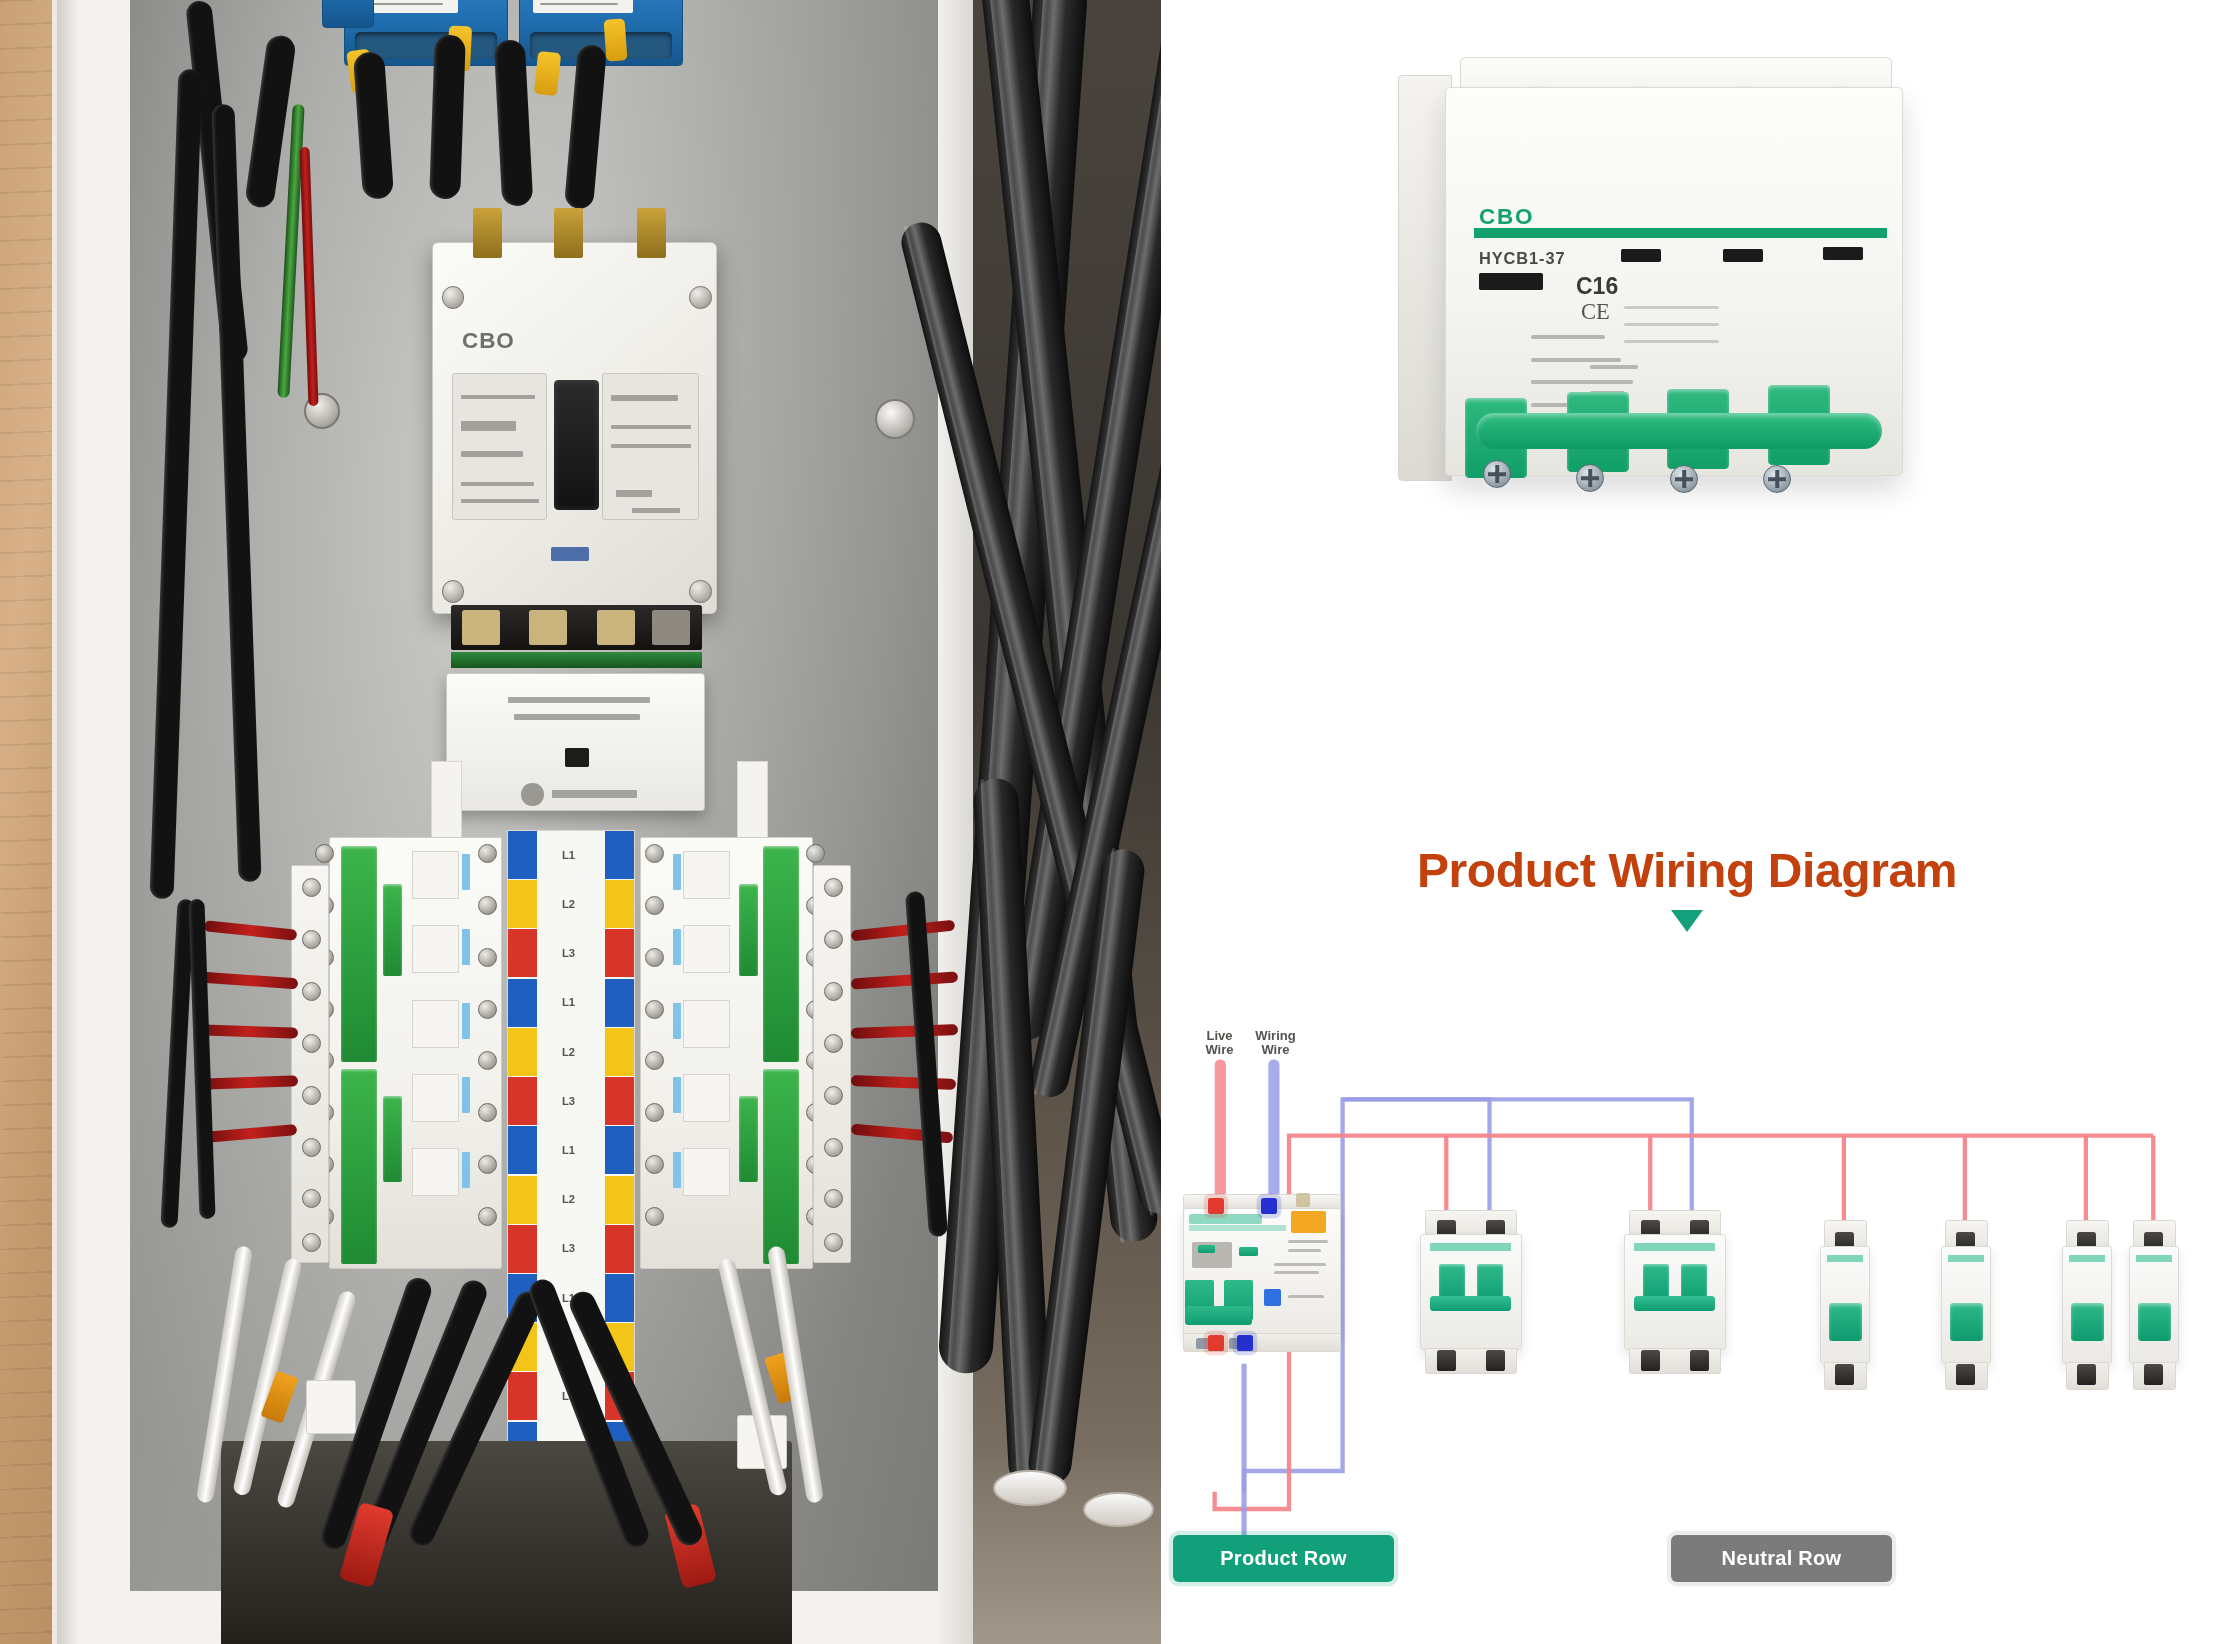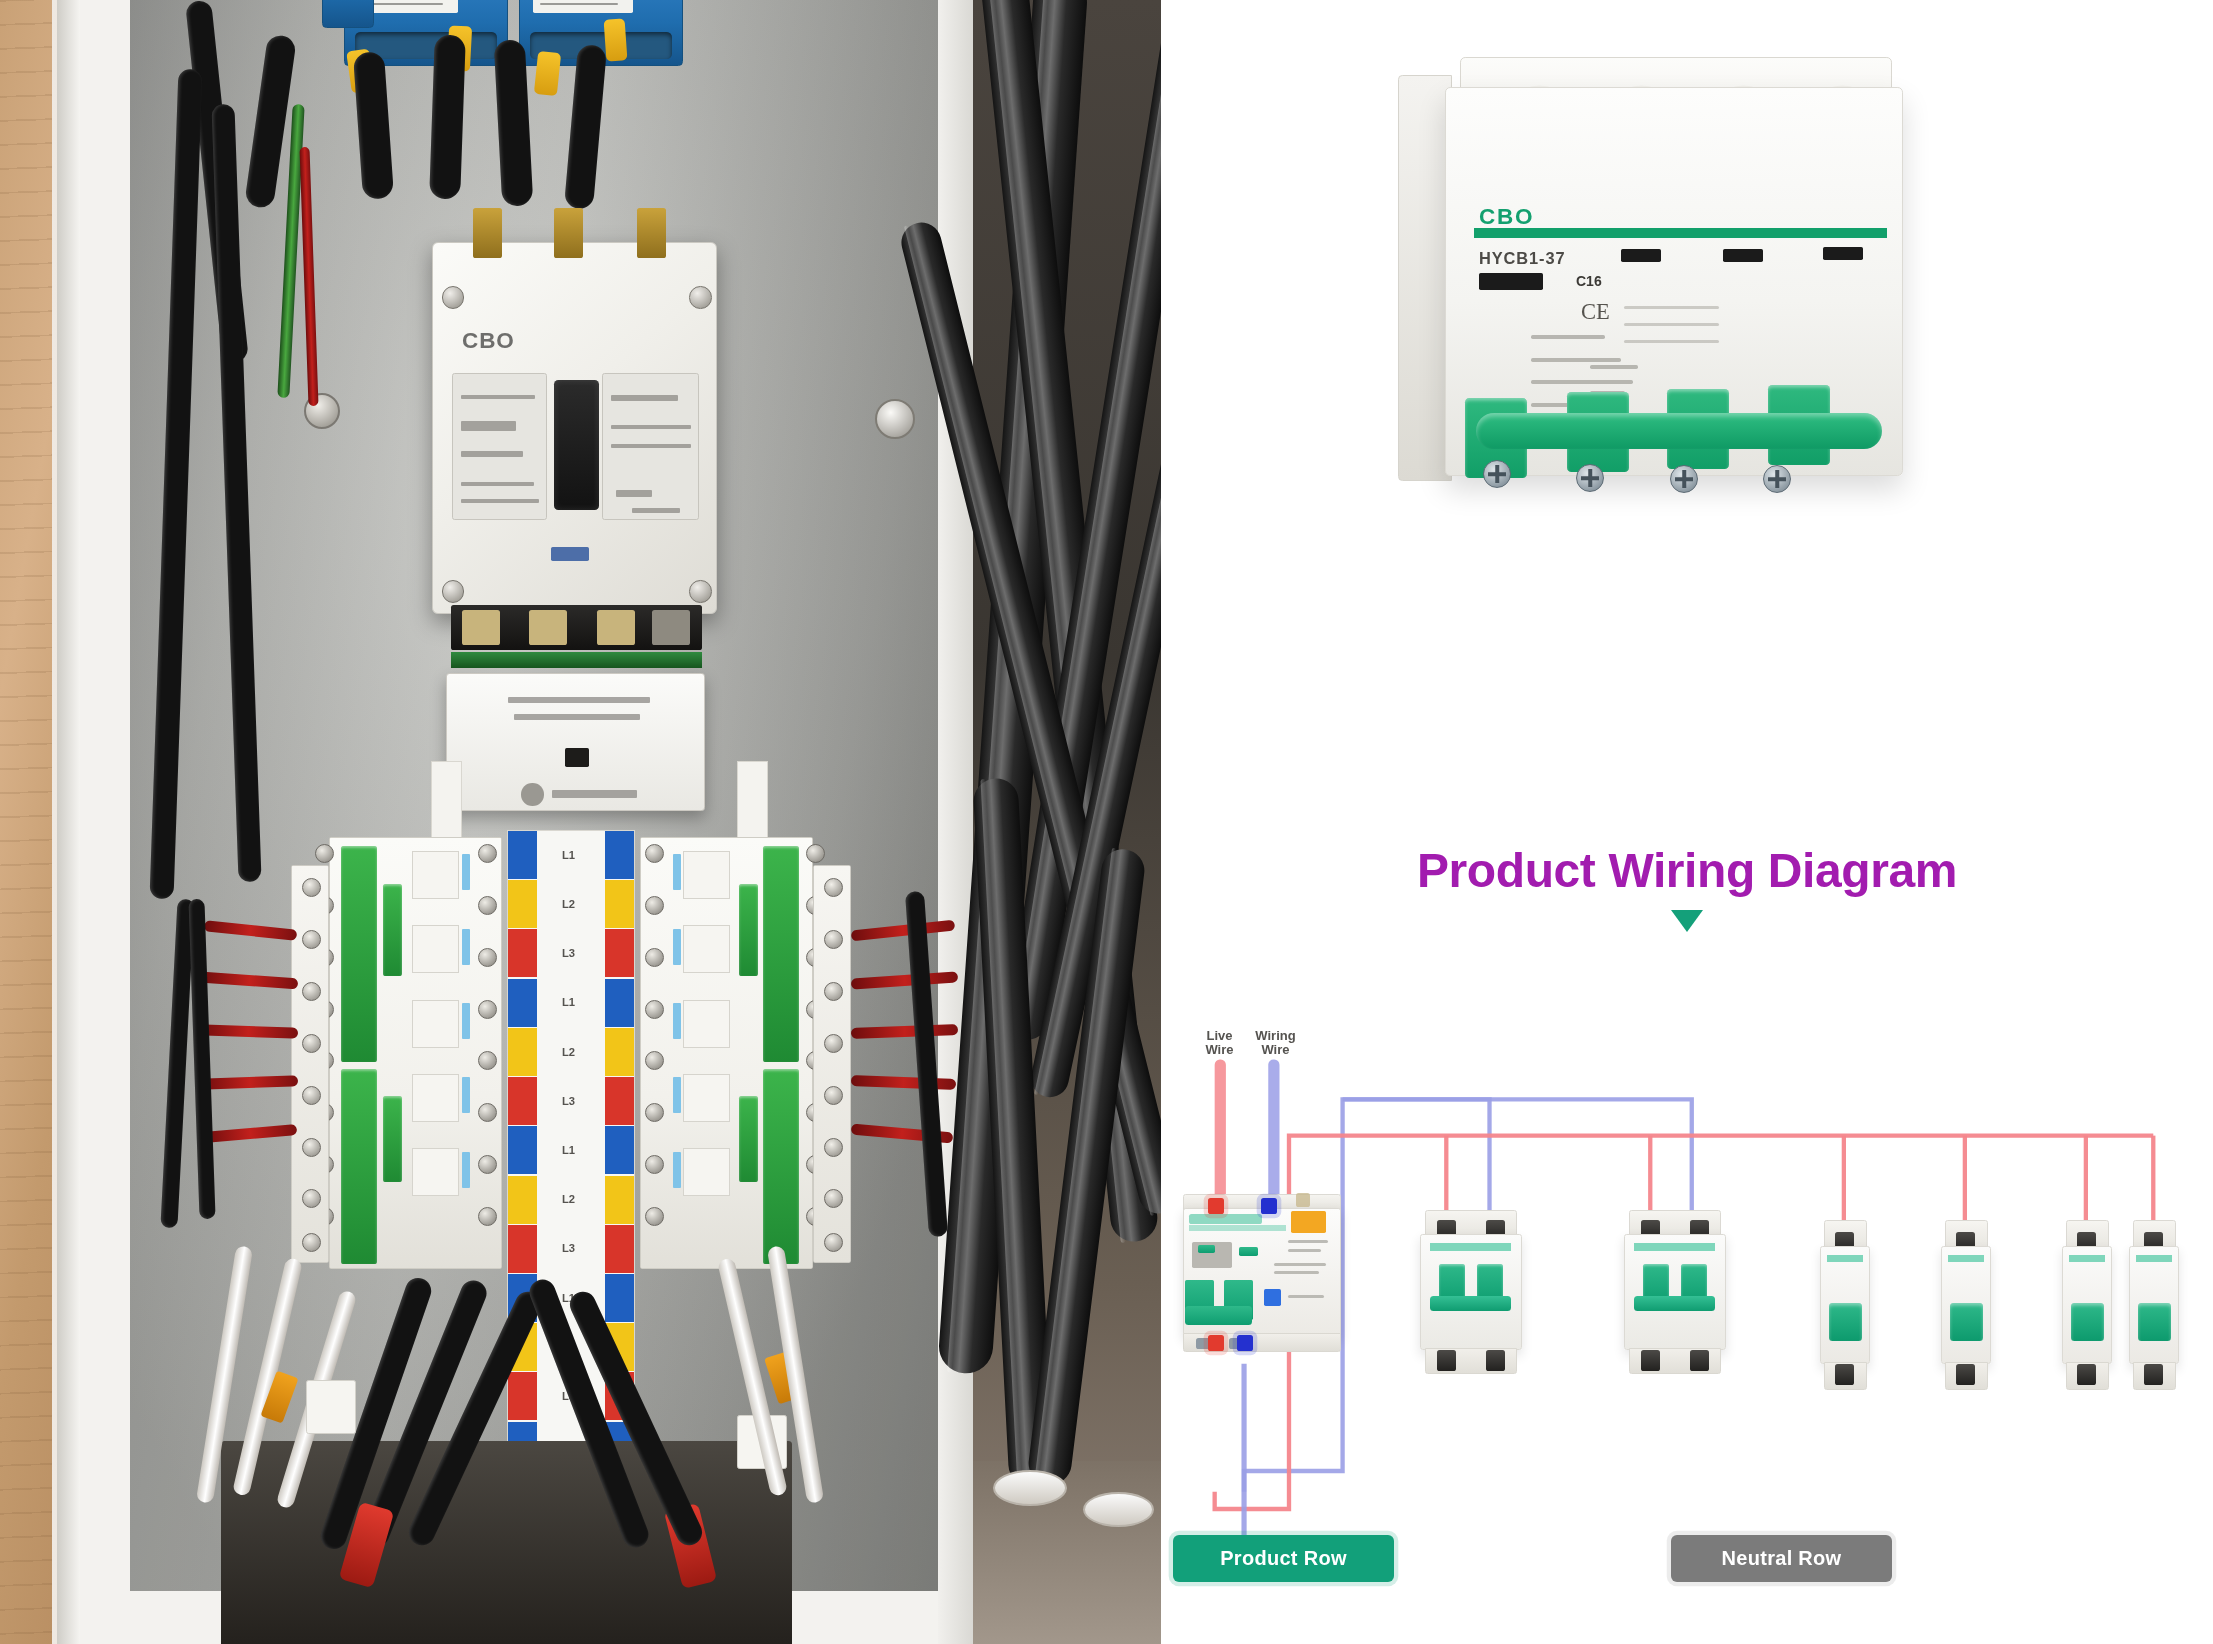--- a/index.html
+++ b/index.html
@@ -135,41 +135,41 @@
   .hero-hole::after{content:"";position:absolute;left:50%;top:10%;width:6px;height:80%;
       background:#6b7a84;transform:translateX(-50%);}
   .hero-hole::before{content:"";position:absolute;top:50%;left:10%;height:6px;width:80%;
       background:#6b7a84;transform:translateY(-50%);}
   .hero-greenbar{ position:absolute; left:80px; top:192px; width:413px; height:11.2px;
                   background:#12a06b; }
   .hero-brand{ position:absolute; left:85px; top:169px; font-size:22.5px; font-weight:700;
                color:#13a06f; letter-spacing:1.7px;}
   .hero-model{ position:absolute; left:85px; top:211px; font-size:16.4px; font-weight:700;
                color:#4c4a46; letter-spacing:0.9px;}
-  .hero-rating{ position:absolute; left:183px; top:232px; font-size:14px; font-weight:700; color:#3c3a36;}
+  .hero-rating{ position:absolute; left:183px; top:232px; font-size:23px; font-weight:700; color:#3c3a36;}
   .hero-blackbar{ position:absolute; background:#1b1b1b; border-radius:1.7px;}
   .hero-ce{ position:absolute; left:189px; top:259px; font-size:22.5px; font-weight:400; color:#55534e;
             font-family:"Liberation Serif", serif;}
   .hero-specline{ position:absolute; left:85px; background:#a9a7a1; height:3.5px; border-radius:1.7px; opacity:.8;}
   .hero-tog{ position:absolute; background:linear-gradient(180deg,#2fb97f,#119e67);
              border-radius:4.3px; box-shadow:inset 0 2.6px 3.5px rgba(255,255,255,.4);}
   .hero-bar{ position:absolute; left:83px; top:361px; width:406px; height:36px;
              background:linear-gradient(180deg,#2fbe82,#0f9a64); border-radius:19px;
              box-shadow:inset 0 3.5px 5.2px rgba(255,255,255,.35);}
   .hero-bscrew{ position:absolute; width:28px; height:28px; border-radius:50%;
                 background:radial-gradient(circle at 38% 32%,#dfe6ea,#6e7d88);
                 border:1.7px solid #5d6b75;}
   .hero-bscrew::after{content:"";position:absolute;left:50%;top:14%;width:3.5px;height:72%;
       background:#45525b;transform:translateX(-50%);}
   .hero-bscrew::before{content:"";position:absolute;top:50%;left:14%;height:3.5px;width:72%;
       background:#45525b;transform:translateY(-50%);}
 
   
   .sec-title{ position:absolute; left:0; right:0; top:843px; text-align:center;
-              font-size:48px; font-weight:700; color:#a21caf; letter-spacing:-0.4px;}
+              font-size:48px; font-weight:700; color:#c2410c; letter-spacing:-0.4px;}
   .sec-tri{ position:absolute; left:50%; top:910px; transform:translateX(-50%);
             width:0; height:0; border-left:16.4px solid transparent;
             border-right:16.4px solid transparent; border-top:22.5px solid #14a07a;}
 
   
   .wd{ position:absolute; left:0; top:1025px; width:881px; height:605px; }
   .wd svg{ position:absolute; left:0; top:0; }
 
   
   .rcbo{ position:absolute; left:21.6px; top:183px; width:158px; height:128px;

